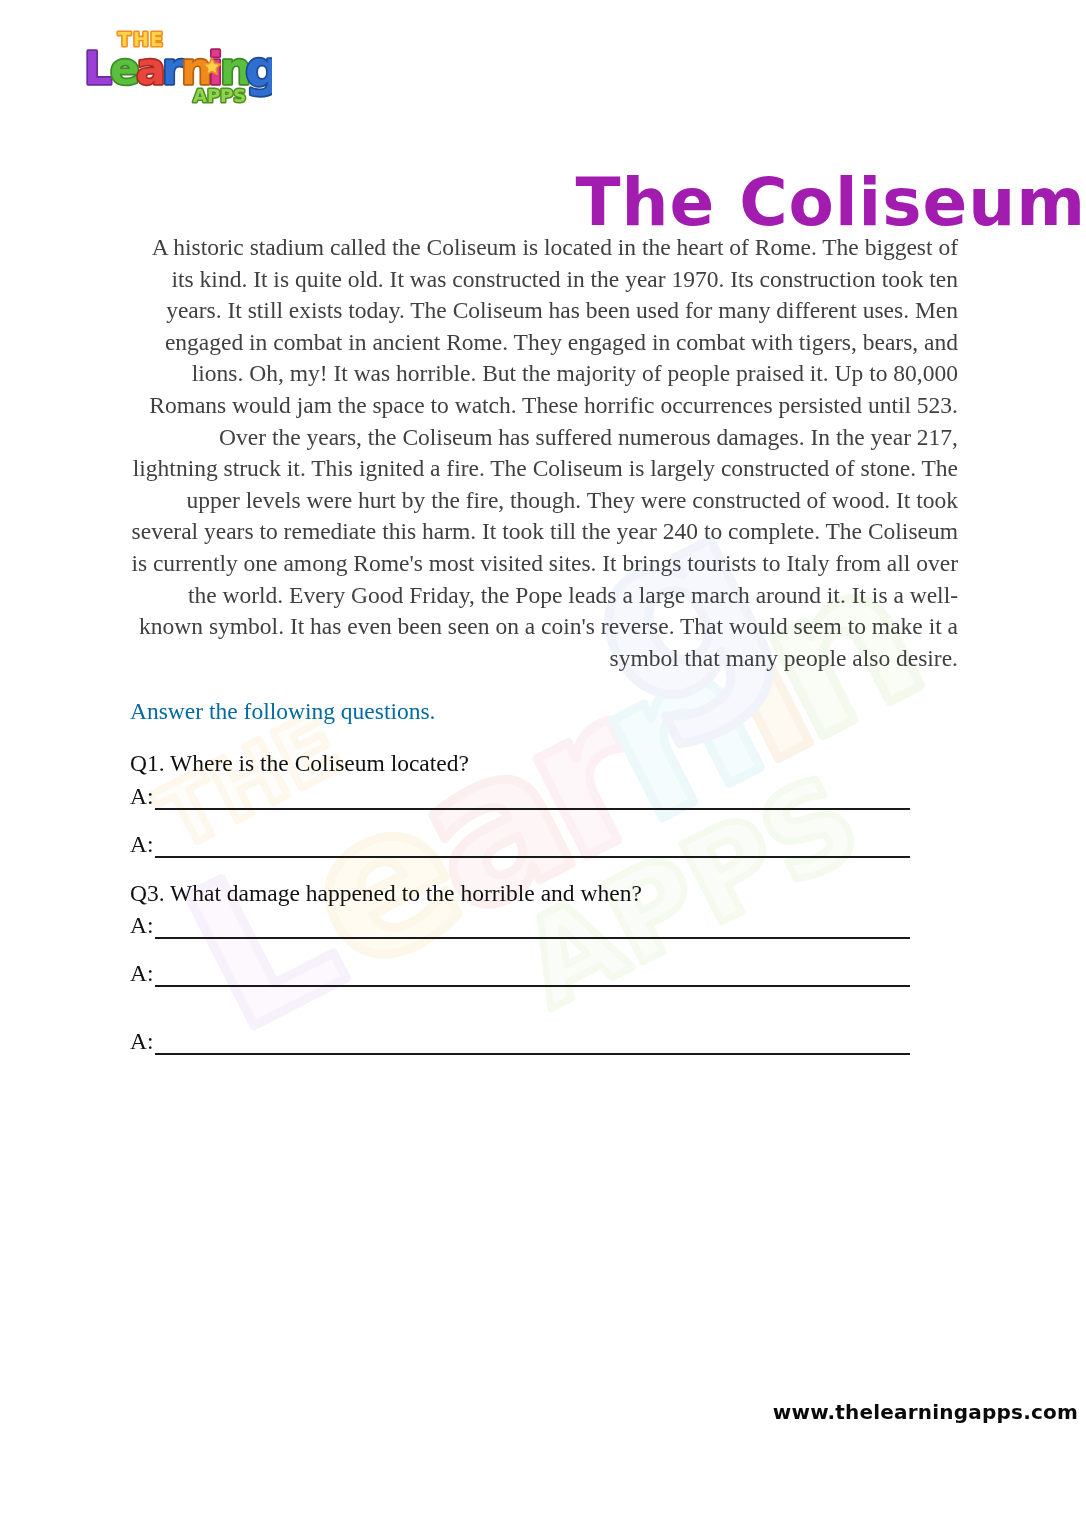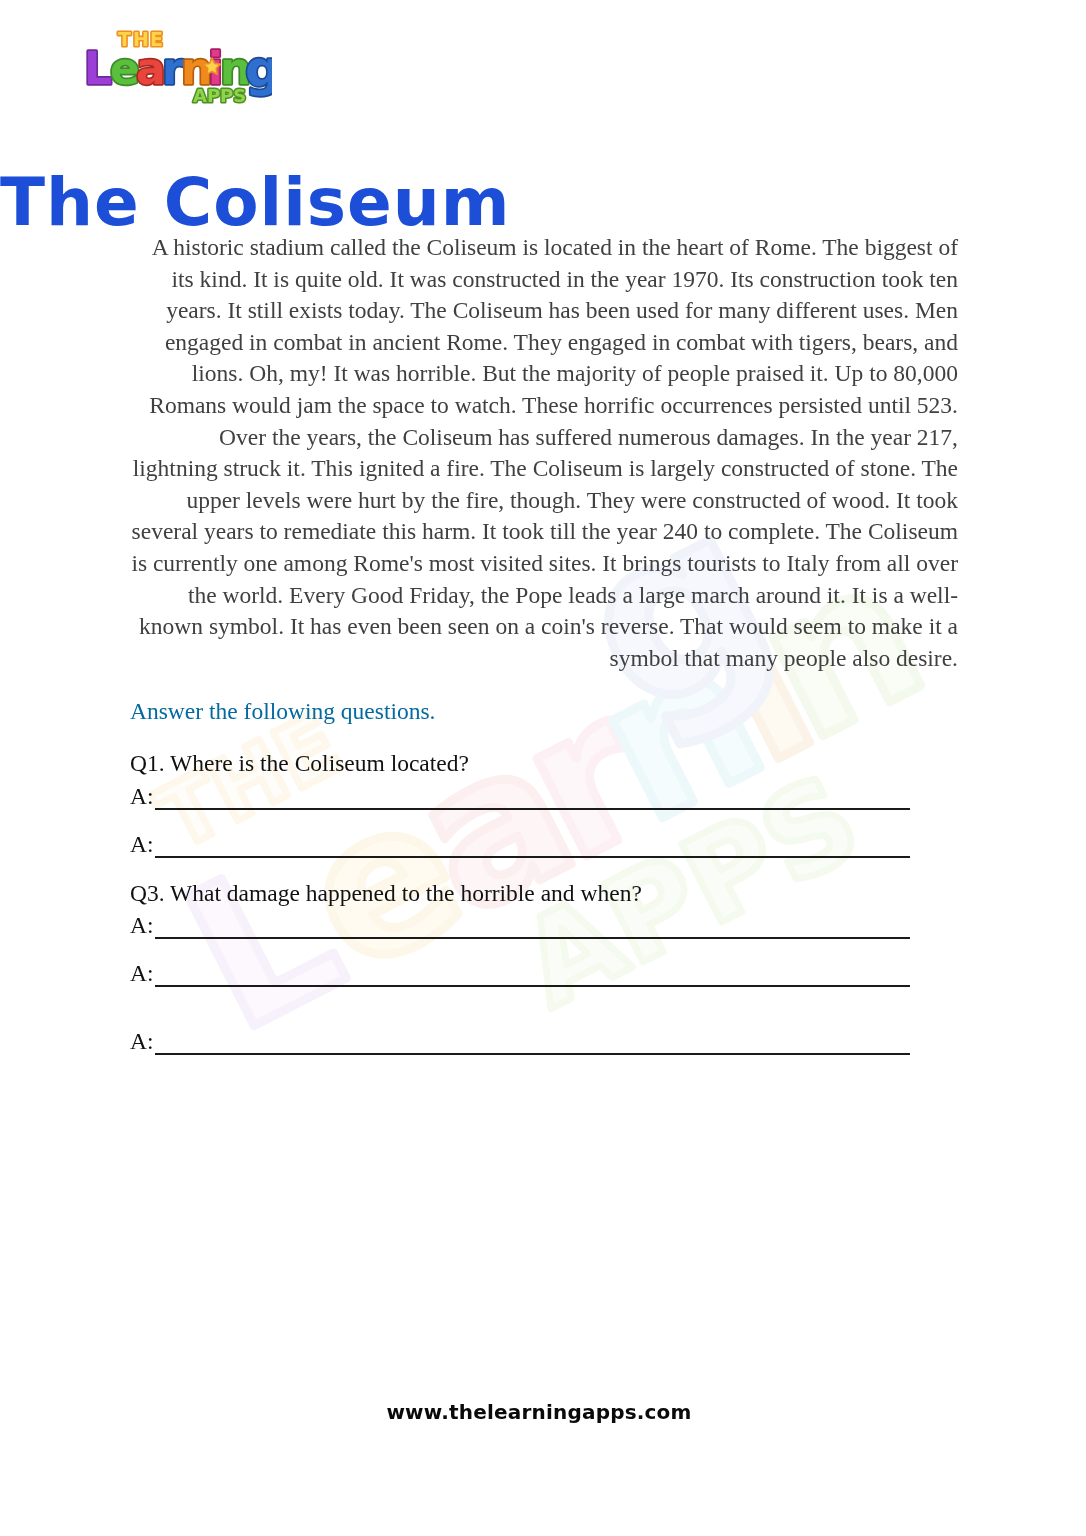--- a/index.html
+++ b/index.html
@@ -46,27 +46,27 @@
     z-index: 3;
   }
   #brand-logo svg { width: 100%; height: 100%; display: block; }
 
   
   #worksheet-title {
     position: absolute;
     left: 0;
     right: 0;
     top: 124px;
-    text-align: left;
+    text-align: right;
     z-index: 2;
     font-family: "DejaVu Sans", "Liberation Sans", sans-serif;
     font-weight: 700;
     font-size: 66px;
     letter-spacing: 1px;
-    color: #1d4ed8;
+    color: #a21caf;
     line-height: 1.05;
   }
 
   
   #content {
     position: absolute;
     left: 130px;
     top: 232px;
     width: 828px;
     z-index: 2;
@@ -118,21 +118,21 @@
     margin-left: 1px;
     margin-right: 48px;
   }
 
   
   #footer {
     position: absolute;
     left: 0;
     right: 8px;
     top: 1400px;
-    text-align: center;
+    text-align: right;
     z-index: 2;
     font-family: "DejaVu Sans", "Liberation Sans", sans-serif;
     font-weight: 700;
     font-size: 20px;
     letter-spacing: 0.2px;
     color: #0a0a0a;
   }
 </style>
 </head>
 <body>

